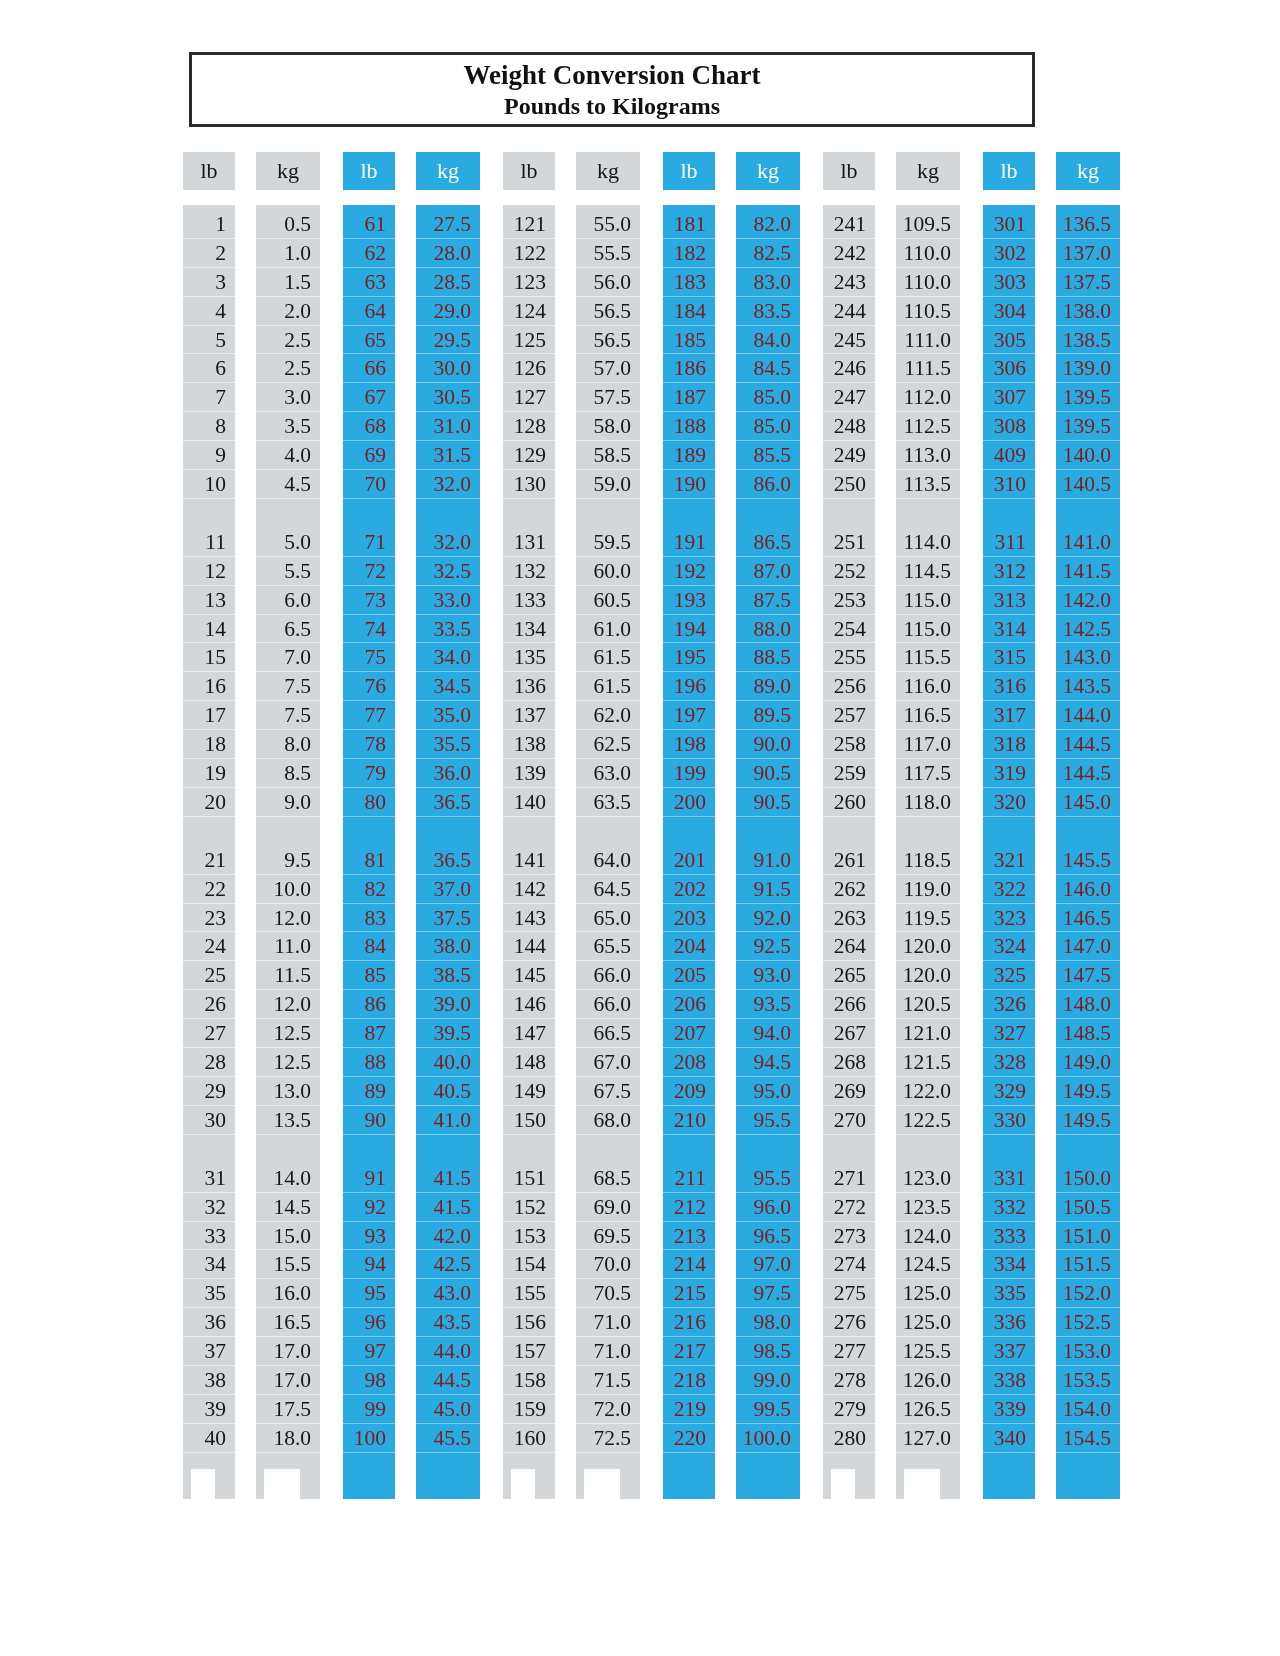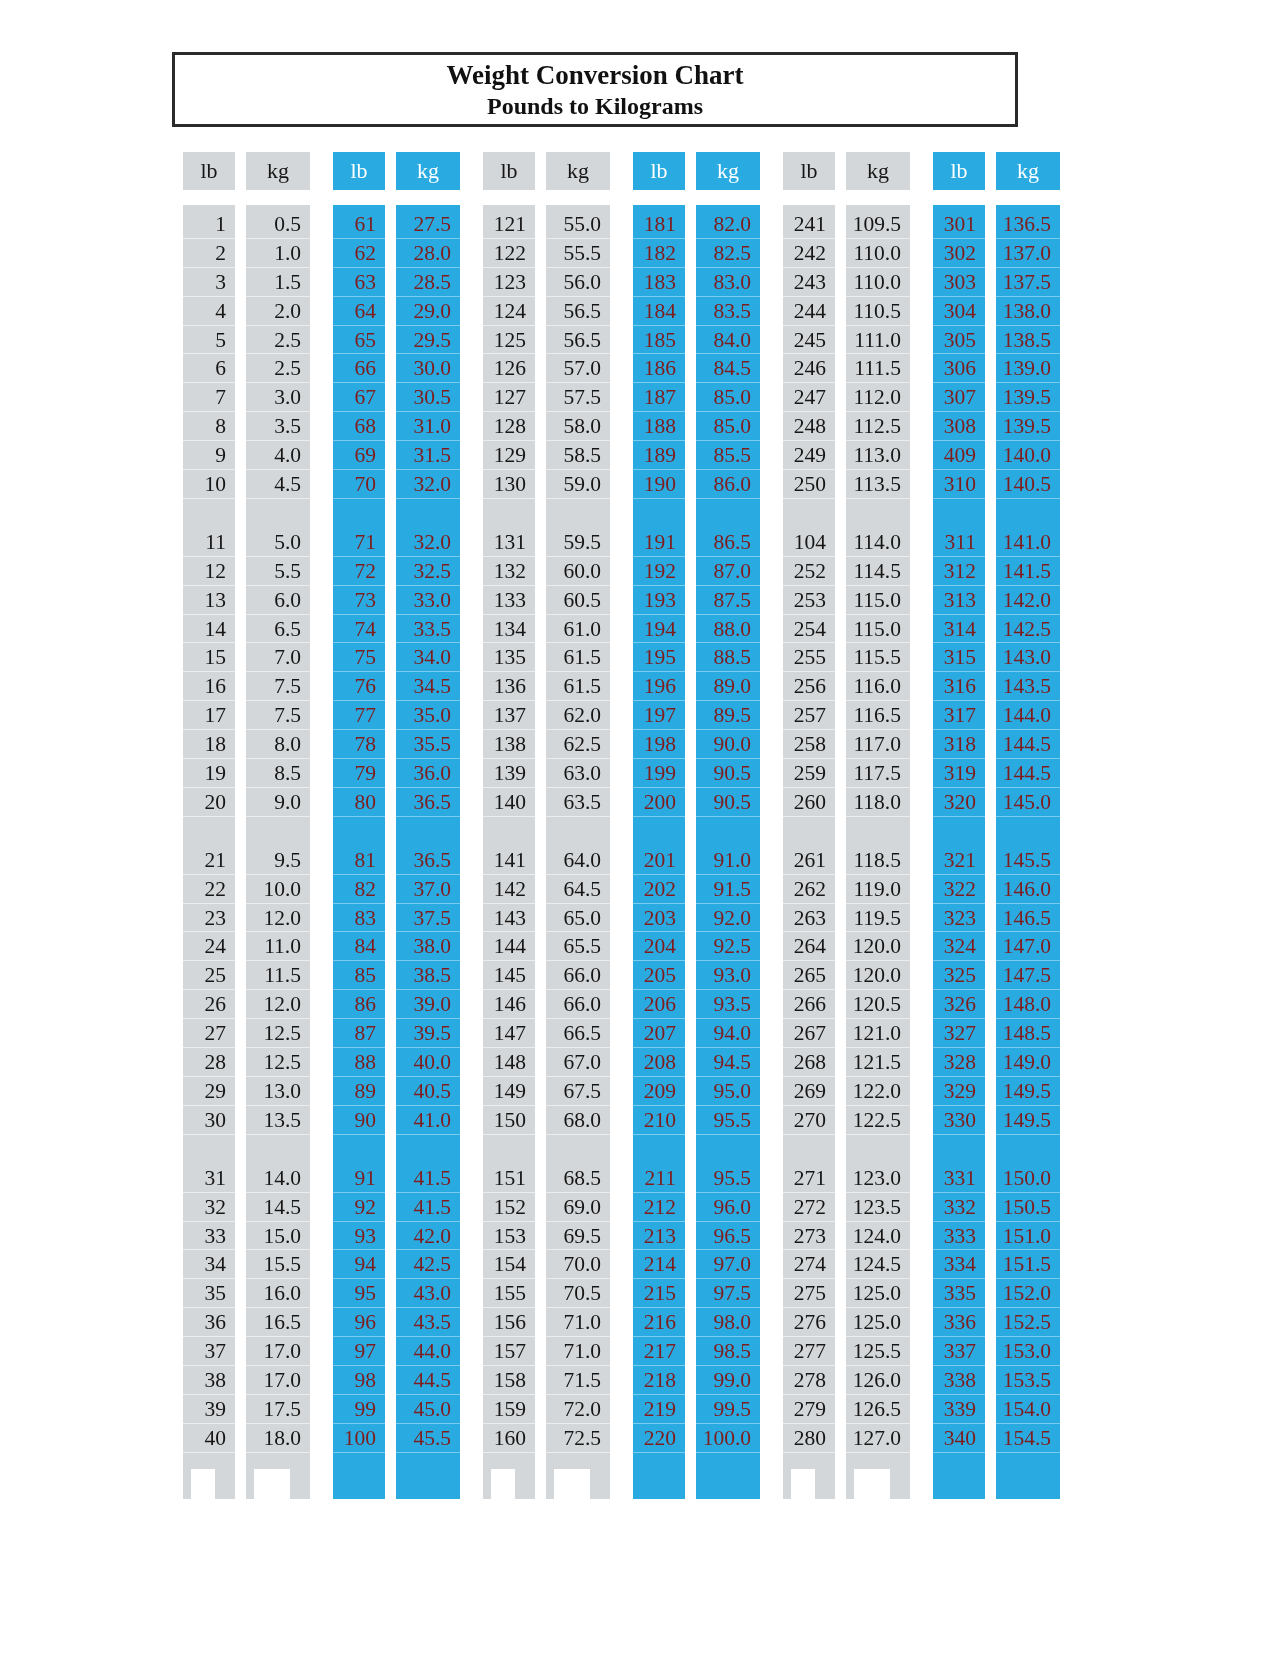--- a/index.html
+++ b/index.html
@@ -3,29 +3,29 @@
 <meta charset="utf-8">
 <style>
   html,body{margin:0;padding:0;}
   body{
     width:1280px;height:1656px;background:#ffffff;position:relative;
     font-family:"Liberation Serif", serif;
     -webkit-font-smoothing:antialiased;
   }
   .page{position:absolute;inset:0;}
   .title-box{
-    position:absolute;left:172px;top:52px;width:846px;height:75px;
+    position:absolute;left:189px;top:52px;width:846px;height:75px;
     border:3px solid #2a2a2a;box-sizing:border-box;
     display:flex;flex-direction:column;align-items:center;justify-content:center;
     background:#ffffff;
   }
   .t1{font-size:27px;font-weight:bold;color:#111;line-height:32px;}
   .t2{font-size:24px;font-weight:bold;color:#111;line-height:30px;}
   .table{position:absolute;left:183px;top:152px;display:flex;gap:23px;}
-  .pair{display:flex;gap:11px;}
+  .pair{display:flex;gap:21px;}
   .col{display:flex;flex-direction:column;}
   .lb-col{width:52px;}
   .kg-col{width:64px;}
   .hdr{
     height:38px;line-height:38px;text-align:center;font-size:22px;margin-bottom:15px;
   }
   .gray .hdr{background:var(--gray);color:#161616;}
   .blue .hdr{background:var(--blue);color:#ffffff;}
   .body{padding-top:5px;}
   .gray .body{background:var(--gray);color:#161616;}
@@ -465,21 +465,21 @@
             <div class="cell">242</div>
             <div class="cell">243</div>
             <div class="cell">244</div>
             <div class="cell">245</div>
             <div class="cell">246</div>
             <div class="cell">247</div>
             <div class="cell">248</div>
             <div class="cell">249</div>
             <div class="cell">250</div>
             <div class="ggap"></div>
-            <div class="cell">104</div>
+            <div class="cell">251</div>
             <div class="cell">252</div>
             <div class="cell">253</div>
             <div class="cell">254</div>
             <div class="cell">255</div>
             <div class="cell">256</div>
             <div class="cell">257</div>
             <div class="cell">258</div>
             <div class="cell">259</div>
             <div class="cell">260</div>
             <div class="ggap"></div>

